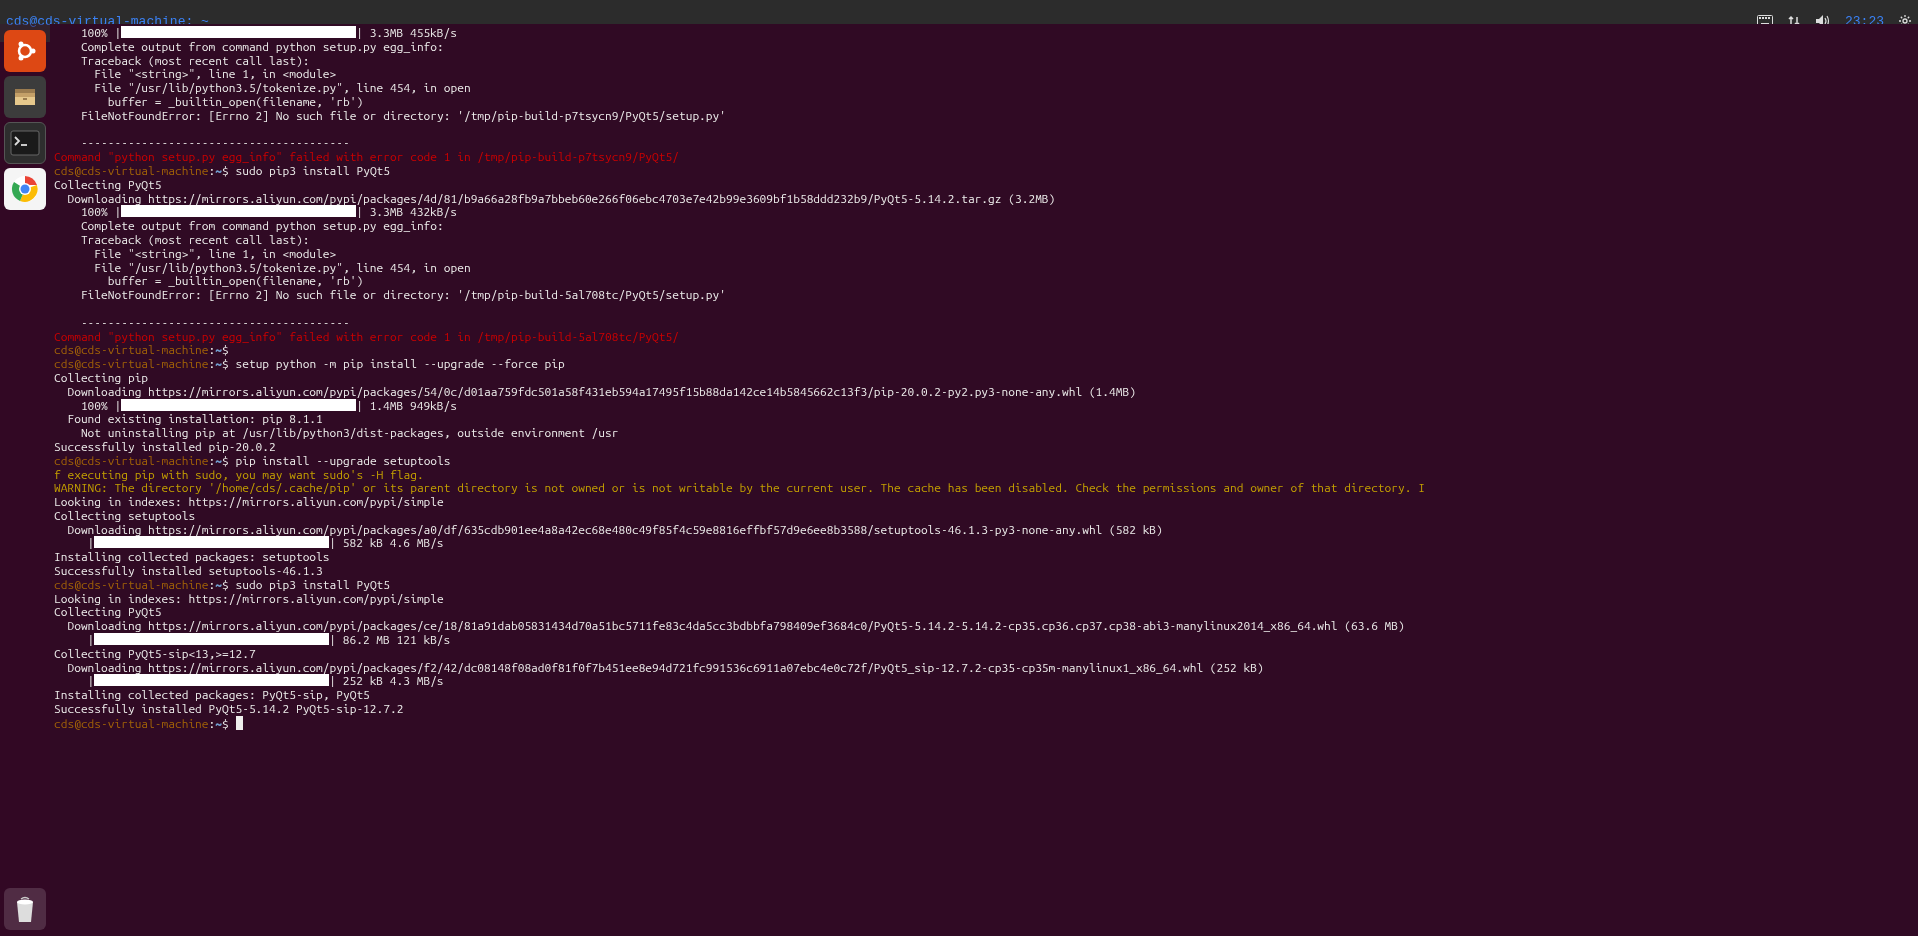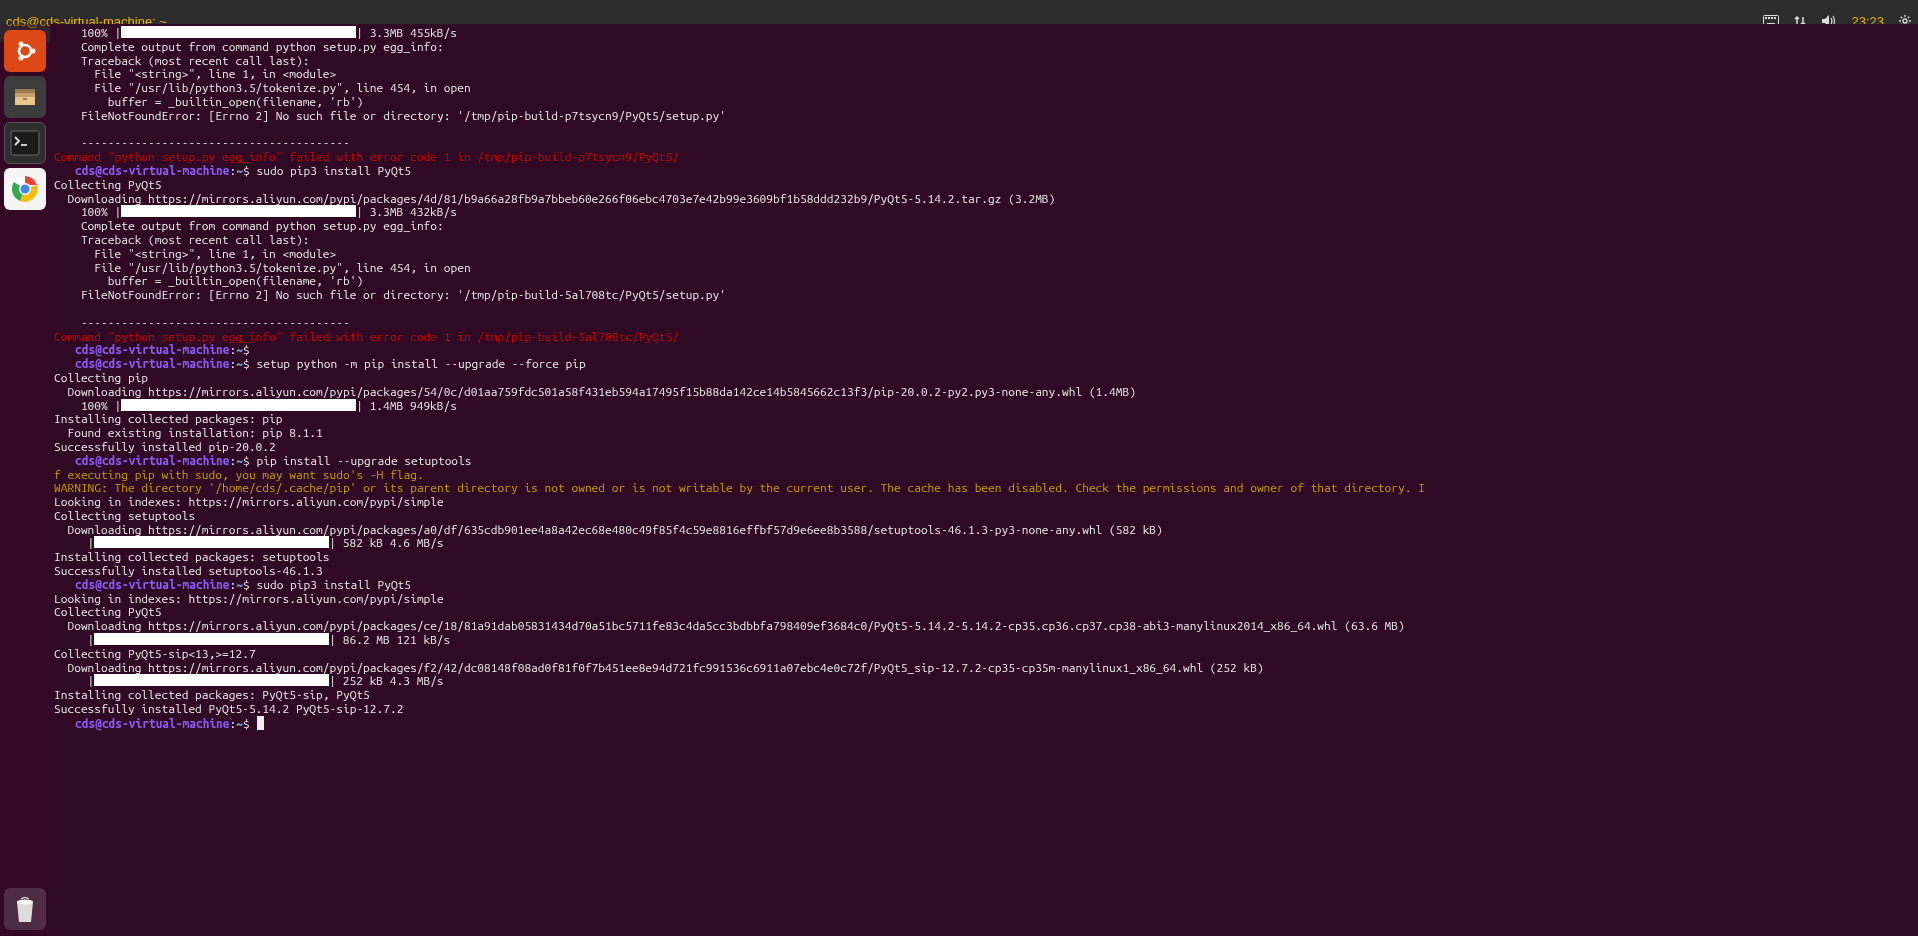--- a/index.html
+++ b/index.html
@@ -10,22 +10,22 @@
   font-family: "Ubuntu Mono", "DejaVu Sans Mono", monospace;
   overflow: hidden;
   position: relative;
 }
 .topbar {
   height: 42px;
   background: #2c2c2c;
   display: flex;
   align-items: center;
   padding: 0 6px;
-  color: #eab308;
-  font-family: Liberation Sans, sans-serif;
+  color: #3b82f6;
+  font-family: Liberation Mono, monospace;
   font-size: 13px;
 }
 .topbar-title { flex: 1; }
 .topbar-icons { display: flex; align-items: center; gap: 14px; }
 .topbar-icons span { display: inline-flex; align-items: center; }
 .launcher {
   position: absolute;
   top: 24px;
   left: 0;
   width: 50px;
@@ -64,21 +64,21 @@
   background: #300a24;
   color: #eeeeec;
   font-size: 12px;
   line-height: 1.15;
   padding: 2px 4px;
   overflow: hidden;
 }
 .term-line { white-space: pre; }
 .dashline { color: #eeeeec; }
 .err { color: #cc0000; }
-.user { color: #8b5cf6; font-weight: bold; margin-left: 21px; }
+.user { color: #a16207; font-weight: normal; }
 .path { color: #729fcf; font-weight: bold; }
 .cmd { color: #eeeeec; }
 .warn { color: #c4a000; }
 .barwrap { display: inline; }
 .bar {
   display: inline-block;
   background: #ffffff;
   height: 12px;
   vertical-align: -1px;
 }
@@ -193,22 +193,22 @@
 <div class="term-line">        buffer = _builtin_open(filename, 'rb')</div>
 <div class="term-line">    FileNotFoundError: [Errno 2] No such file or directory: '/tmp/pip-build-5al708tc/PyQt5/setup.py'</div>
 <div class="term-line">    </div>
 <div class="term-line dashline">    ----------------------------------------</div>
 <div class="term-line err">Command "python setup.py egg_info" failed with error code 1 in /tmp/pip-build-5al708tc/PyQt5/</div>
 <div class="term-line"><span class="user">cds@cds-virtual-machine</span><span class="cmd">:</span><span class="path">~</span><span class="cmd">$</span><span class="cmd"> </span></div>
 <div class="term-line"><span class="user">cds@cds-virtual-machine</span><span class="cmd">:</span><span class="path">~</span><span class="cmd">$</span><span class="cmd"> setup python -m pip install --upgrade --force pip</span></div>
 <div class="term-line">Collecting pip</div>
 <div class="term-line">  Downloading https://mirrors.aliyun.com/pypi/packages/54/0c/d01aa759fdc501a58f431eb594a17495f15b88da142ce14b5845662c13f3/pip-20.0.2-py2.py3-none-any.whl (1.4MB)</div>
 <div class="term-line barwrap"><span>    100% |</span><span class="bar" style="width:235px"></span><span>| 1.4MB 949kB/s</span></div>
-<div class="term-line">Installing collected packages: pip</div>
 <div class="term-line">  Found existing installation: pip 8.1.1</div>
+<div class="term-line">    Not uninstalling pip at /usr/lib/python3/dist-packages, outside environment /usr</div>
 <div class="term-line">Successfully installed pip-20.0.2</div>
 <div class="term-line"><span class="user">cds@cds-virtual-machine</span><span class="cmd">:</span><span class="path">~</span><span class="cmd">$</span><span class="cmd"> pip install --upgrade setuptools</span></div>
 <div class="term-line warn">f executing pip with sudo, you may want sudo's -H flag.</div>
 <div class="term-line warn">WARNING: The directory '/home/cds/.cache/pip' or its parent directory is not owned or is not writable by the current user. The cache has been disabled. Check the permissions and owner of that directory. I</div>
 <div class="term-line">Looking in indexes: https://mirrors.aliyun.com/pypi/simple</div>
 <div class="term-line">Collecting setuptools</div>
 <div class="term-line">  Downloading https://mirrors.aliyun.com/pypi/packages/a0/df/635cdb901ee4a8a42ec68e480c49f85f4c59e8816effbf57d9e6ee8b3588/setuptools-46.1.3-py3-none-any.whl (582 kB)</div>
 <div class="term-line barwrap"><span>     |</span><span class="bar" style="width:235px"></span><span>| 582 kB 4.6 MB/s</span></div>
 <div class="term-line">Installing collected packages: setuptools</div>
 <div class="term-line">Successfully installed setuptools-46.1.3</div>

